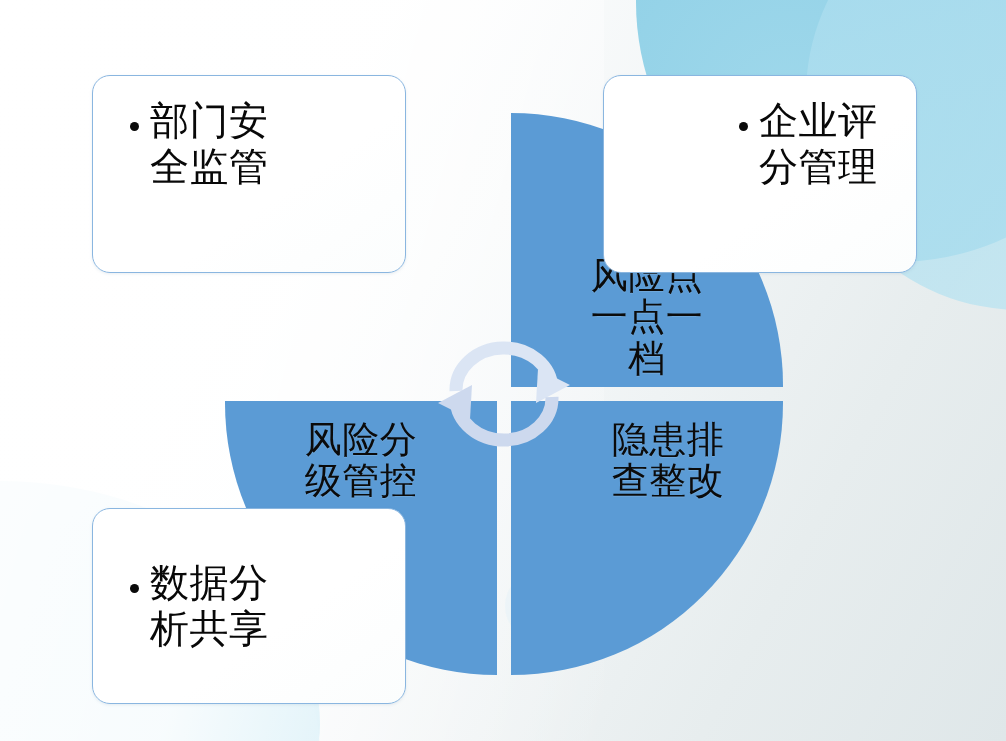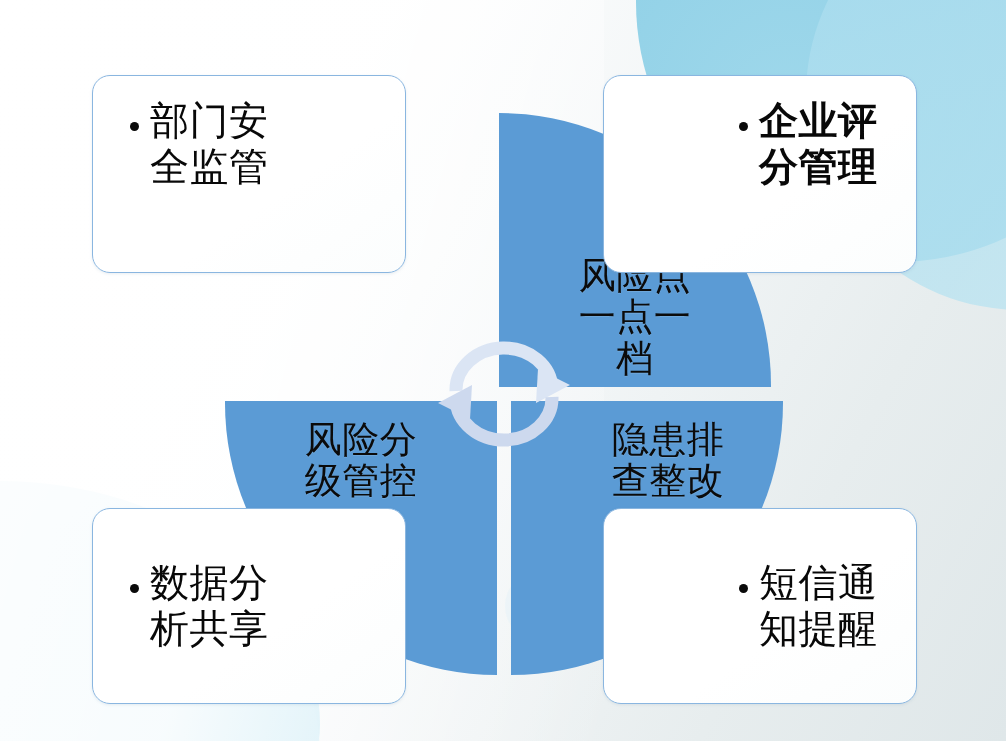--- a/index.html
+++ b/index.html
@@ -52,21 +52,21 @@
 
   
   .circle-wrap{
     position:absolute;left:225px;top:113px;width:558px;height:562px;
   }
   .quad{
     position:absolute;width:272px;height:274px;overflow:hidden;
     background:#5b9bd5;
   }
   .quad.tl{left:0;top:0;border-radius:272px 0 0 0;}
-  .quad.tr{right:12px;top:0;border-radius:0 272px 0 0;}
+  .quad.tr{right:0;top:0;border-radius:0 272px 0 0;}
   .quad.bl{left:0;bottom:0;border-radius:0 0 0 272px;}
   .quad.br{right:0;bottom:0;border-radius:0 0 272px 0;}
 
   .quad-label{
     position:absolute;
     color:#0b0b0b;
     font-size:37px;line-height:1.12;
     font-weight:400;
     letter-spacing:.5px;
     text-align:center;
@@ -90,21 +90,21 @@
     position:absolute;
     background:linear-gradient(145deg,#ffffff 0%,#ffffff 60%,#fbfdfd 100%);
     border:1.6px solid #8ab6e0;
     border-radius:18px;
     box-shadow:0 1px 3px rgba(120,150,175,.16);
     display:flex;align-items:center;
     box-sizing:border-box;
     padding-left:23px;
   }
   .card.tl{left:92px;top:75px;width:314px;height:198px;align-items:flex-start;padding-top:22px;}
-  .card.tr{left:603px;top:75px;width:314px;height:198px;align-items:flex-start;padding-top:22px;font-weight:bold;}
+  .card.tr{left:603px;top:75px;width:314px;height:198px;align-items:flex-start;padding-top:22px;}
   .card.bl{left:92px;top:508px;width:314px;height:196px;align-items:center;}
   .card.br{left:603px;top:508px;width:314px;height:196px;align-items:center;}
 
   .bullet-row{display:flex;align-items:flex-start;width:100%;}
   .card.tl .bullet-row,.card.bl .bullet-row{padding-left:14px;}
   .card.tr .bullet-row,.card.br .bullet-row{padding-left:112px;}
 
   .bullet{
     flex:0 0 auto;
     width:9px;height:9px;border-radius:50%;
@@ -177,21 +177,14 @@
   </div>
 
   <div class="card bl">
     <div class="bullet-row">
       <span class="bullet"></span>
       <span class="card-text">数据分
 析共享</span>
     </div>
   </div>
 
-  <div class="card br">
-    <div class="bullet-row">
-      <span class="bullet"></span>
-      <span class="card-text">短信通
-知提醒</span>
-    </div>
-  </div>
 
 </div>
 
 </body></html>

